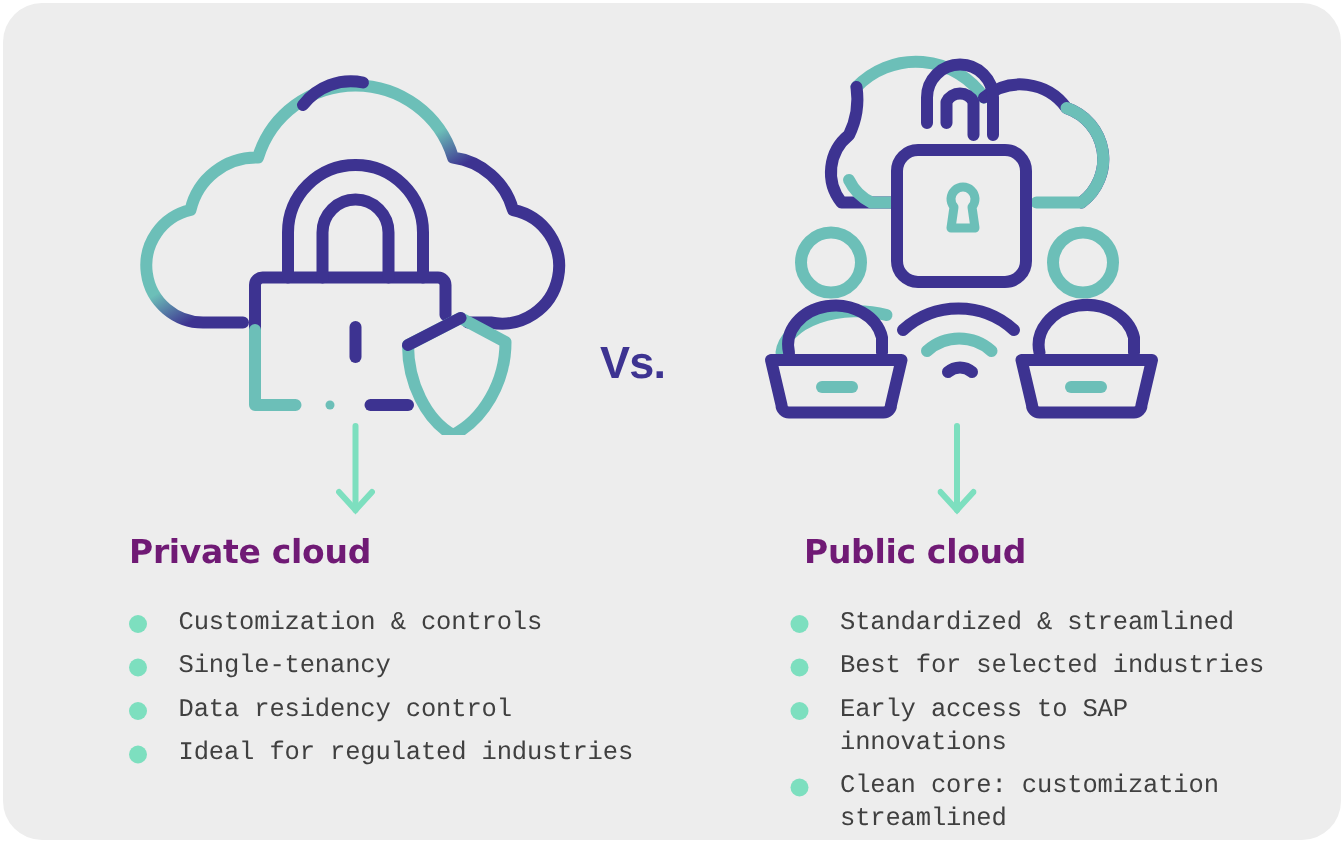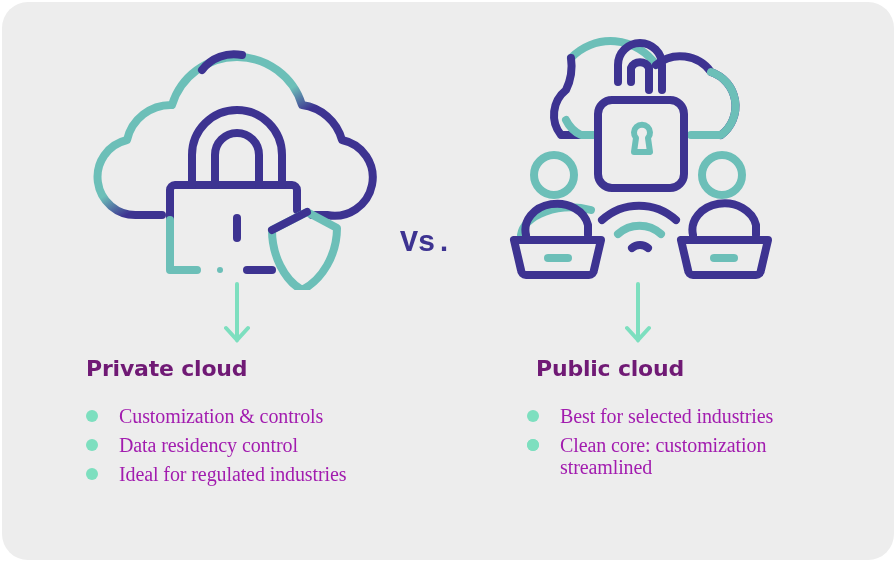--- a/index.html
+++ b/index.html
@@ -4,31 +4,31 @@
   <style>
     html, body { margin: 0; padding: 0; background: #ffffff; }
     body { width: 896px; height: 562px; position: relative; overflow: hidden; }
     .panel {
       position: absolute; left: 2px; top: 2px; width: 892px; height: 558px;
       background: #ededed; border-radius: 26px;
     }
     .icon { position: absolute; }
     .vs {
       position: absolute; left: 400px; top: 226px;
-      font-family: Liberation Mono, monospace; font-weight: bold;
+      font-family: Liberation Sans, sans-serif; font-weight: bold;
       font-size: 30px; color: #3d3391; letter-spacing: -0.5px;
     }
     .col-title {
       position: absolute; font-family: "DejaVu Sans", sans-serif;
       font-weight: bold; font-size: 22px; color: #701a75; letter-spacing: -0.2px;
     }
     .list { position: absolute; margin: 0; padding: 0; list-style: none; }
     .list li {
-      position: relative; font-family: Liberation Serif, serif;
-      font-size: 20px; color: #a21caf; line-height: 22px; margin-bottom: 7px;
+      position: relative; font-family: Liberation Mono, monospace;
+      font-size: 17px; color: #404040; line-height: 22px; margin-bottom: 7px;
       padding-left: 33px; letter-spacing: -0.1px;
     }
     .bullet {
       position: absolute; left: 0; top: 5px; width: 12px; height: 12px;
       border-radius: 50%; background: #7ddfbf;
     }
   </style>
 </head>
 <body>
 
@@ -104,22 +104,24 @@
 <svg class="icon" style="left:625px;top:282px" width="26" height="62" viewBox="0 0 26 62">
   <g stroke="#7ddfbf" stroke-width="4" fill="none" stroke-linecap="round">
     <path d="M13 2 V58"></path>
       <path d="M2 46 L13 58 L24 46"></path>
   </g>
 </svg>
 
 <div class="col-title" style="left:86px;top:356px">Private cloud</div>
 <ul class="list" style="left:86px;top:405px">
   <li><span class="bullet"></span><span>Customization &amp; controls</span></li>
+  <li><span class="bullet"></span><span>Single-tenancy</span></li>
   <li><span class="bullet"></span><span>Data residency control</span></li>
   <li><span class="bullet"></span><span>Ideal for regulated industries</span></li>
 </ul>
 
 <div class="col-title" style="left:536px;top:356px">Public cloud</div>
 <ul class="list" style="left:527px;top:405px;width:320px">
+  <li><span class="bullet"></span><span>Standardized &amp; streamlined</span></li>
   <li><span class="bullet"></span><span>Best for selected industries</span></li>
-  <li><span class="bullet"></span></li>
+  <li><span class="bullet"></span><span>Early access to SAP innovations</span></li>
   <li><span class="bullet"></span><span>Clean core: customization streamlined</span></li>
 </ul>
 
 </body></html>

